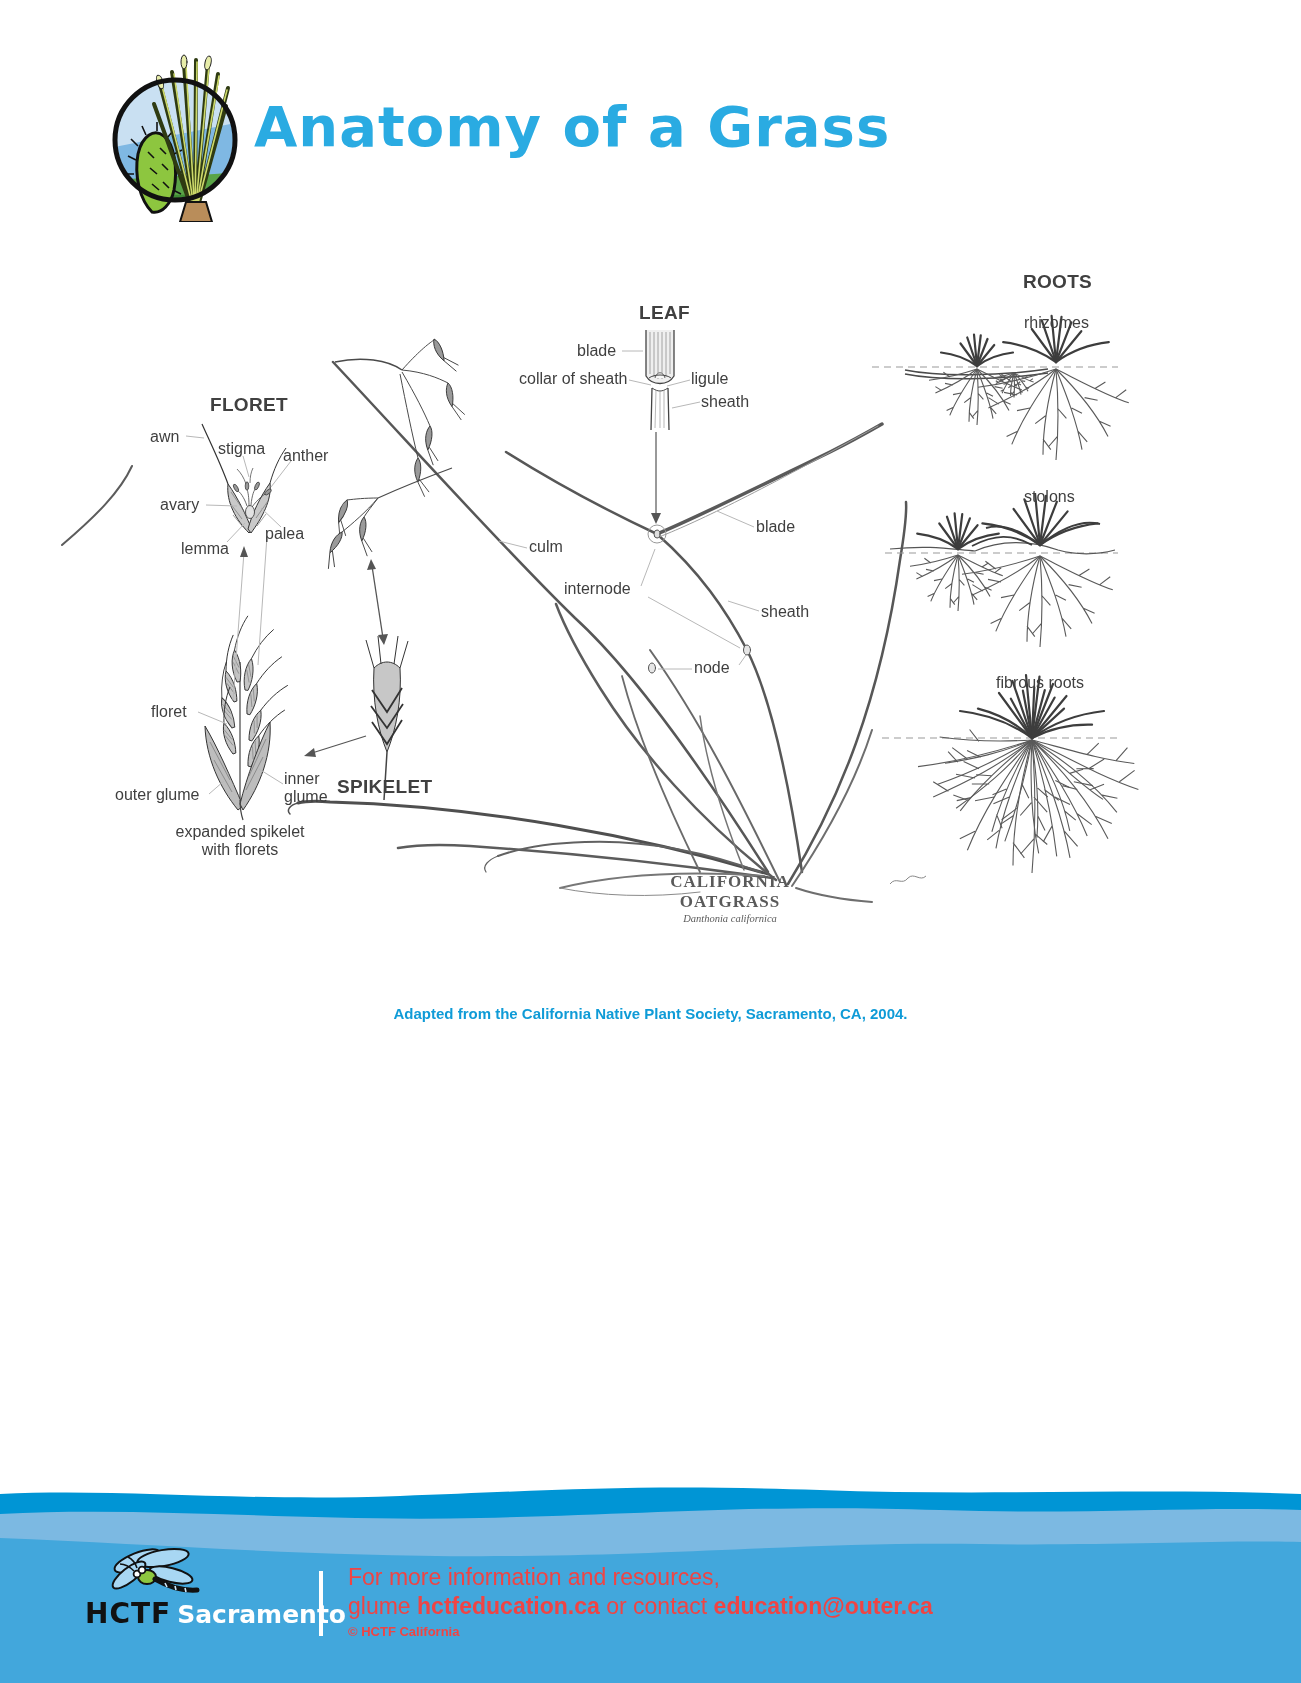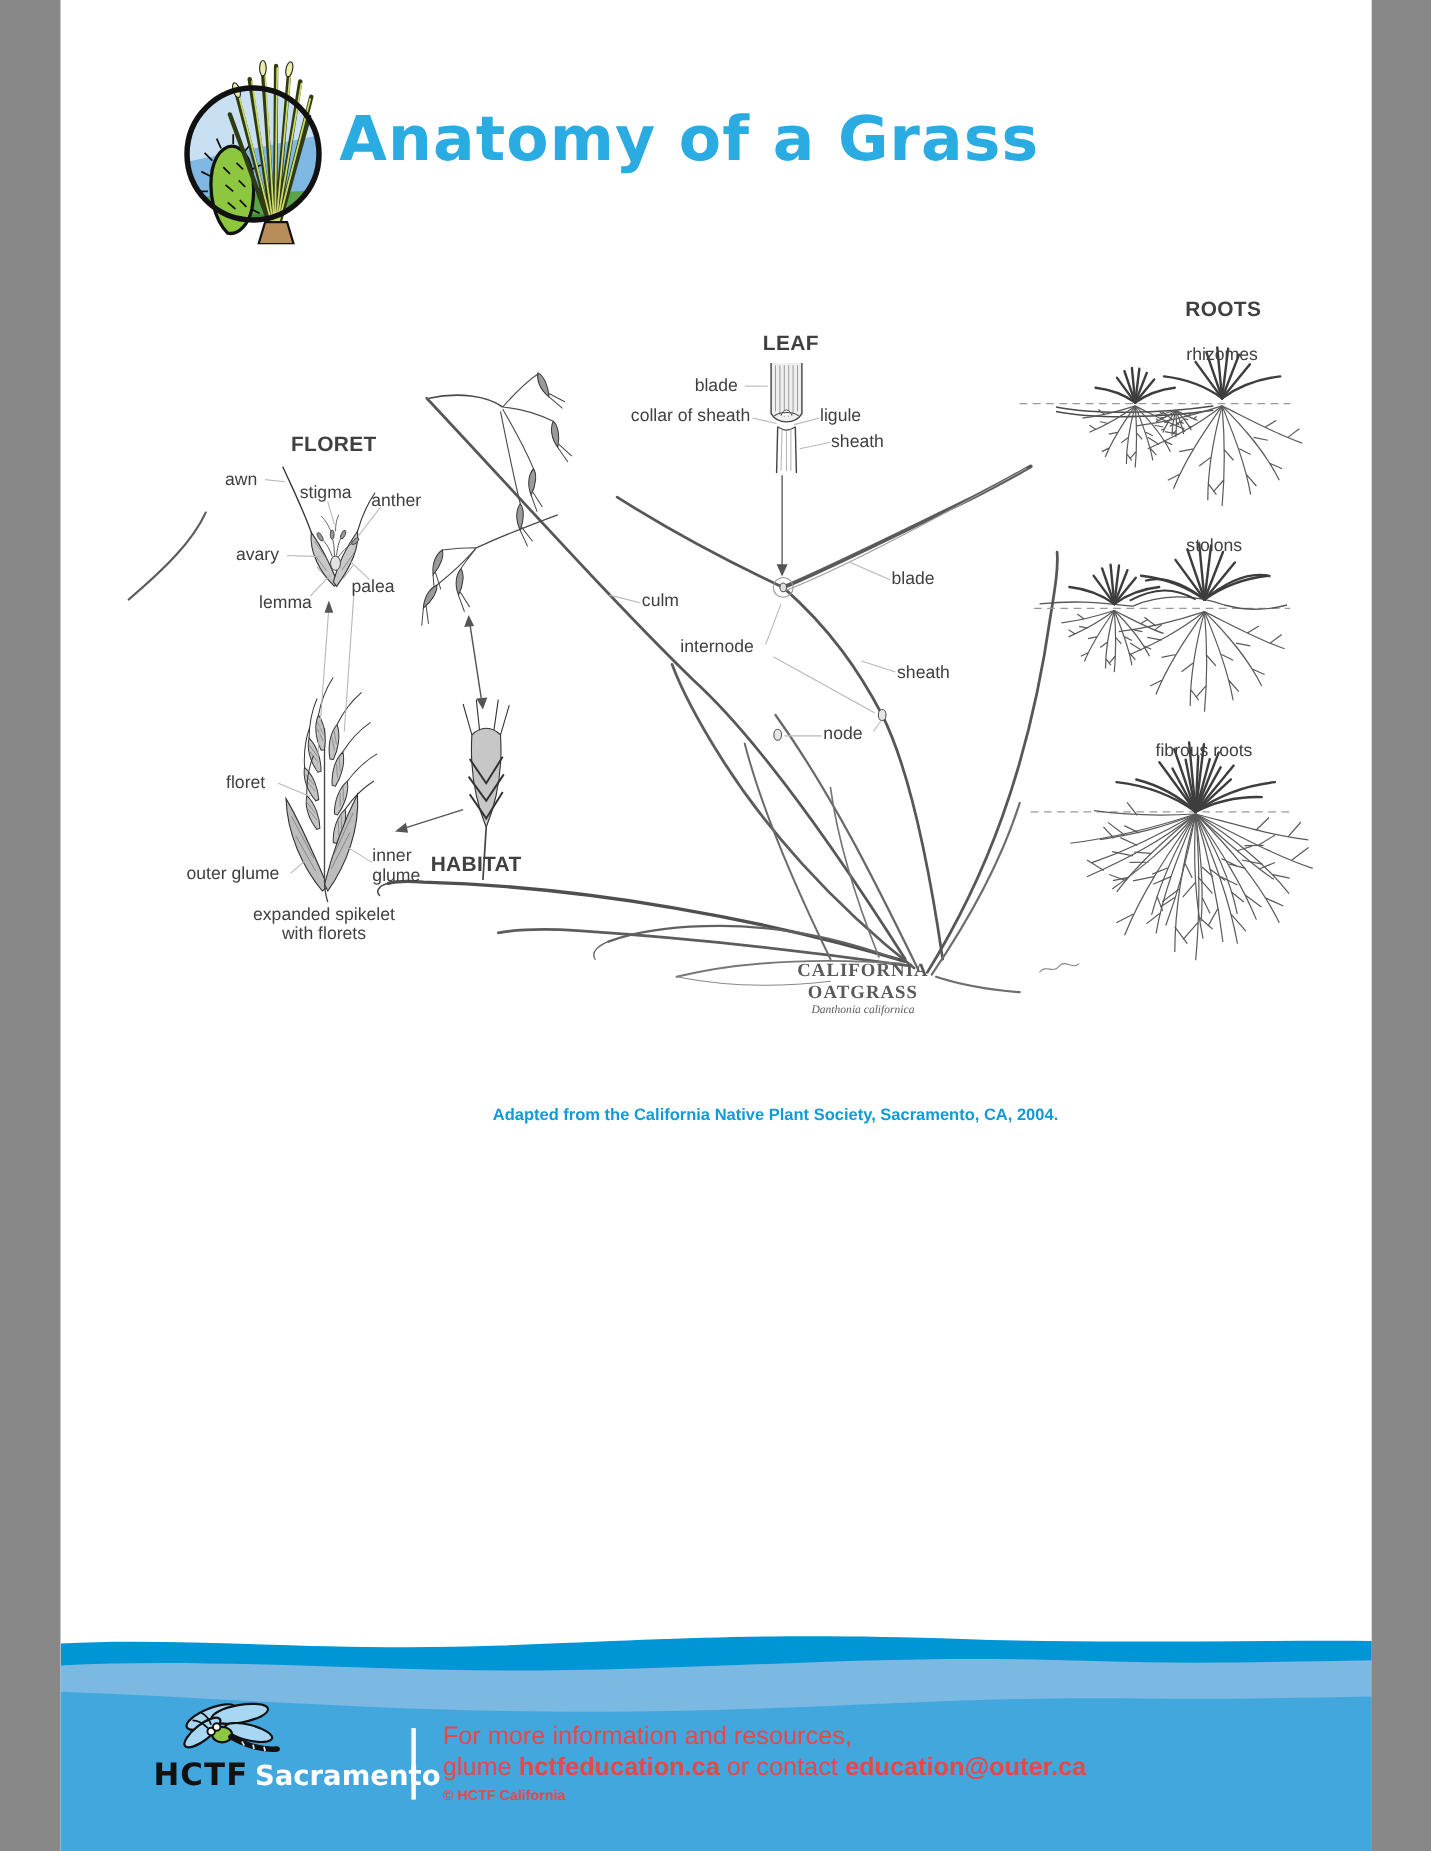--- a/index.html
+++ b/index.html
@@ -1,16 +1,16 @@
 <!DOCTYPE html>
 <html><head>
 <meta charset="utf-8">
 <style>
   html,body{margin:0;padding:0;background:#888;}
-  .page{position:relative;width:1192px;height:1683px;background:#ffffff;
+  .page{position:relative;width:1301px;height:1683px;background:#ffffff;
         font-family:"Liberation Sans",sans-serif;overflow:hidden;margin:0 auto;}
   .art{position:absolute;left:0;top:0;width:1301px;height:1683px;pointer-events:none;}
   .title{position:absolute;left:254px;top:94px;font-size:56px;font-weight:bold;
          color:#2aabe2;letter-spacing:1px;font-family:"DejaVu Sans",sans-serif;}
   .lbl{position:absolute;font-size:16px;color:#3f3f3f;white-space:nowrap;line-height:1.1;}
   .lbl.center{text-align:center;white-space:normal;}
   .hdg{position:absolute;font-size:19px;font-weight:bold;color:#404040;
        white-space:nowrap;letter-spacing:.3px;}
   .specimen{position:absolute;left:640px;top:872px;width:180px;text-align:center;
             font-family:"Liberation Serif",serif;color:#5a5a5a;}
@@ -288,21 +288,21 @@
   <div class="lbl" style="left:1024px;top:314px;">rhizomes</div>
   <div class="lbl" style="left:1024px;top:488px;">stolons</div>
   <div class="lbl" style="left:996px;top:674px;">fibrous roots</div>
 
   <div class="lbl" style="left:151px;top:703px;">floret</div>
   <div class="lbl" style="left:115px;top:786px;">outer glume</div>
   <div class="lbl" style="left:284px;top:770px;">
     <div>inner</div>
     <div>glume</div>
   </div>
-  <div class="hdg" style="left:337px;top:776px;">HABITAT</div>
+  <div class="hdg" style="left:337px;top:776px;">SPIKELET</div>
   <div class="lbl center" style="left:155px;top:823px;width:170px;">
     <div>expanded spikelet</div>
     <div>with florets</div>
   </div>
 
   <div class="specimen">
     <div class="name">CALIFORNIA OATGRASS</div>
     <div class="latin">Danthonia californica</div>
   </div>
 

